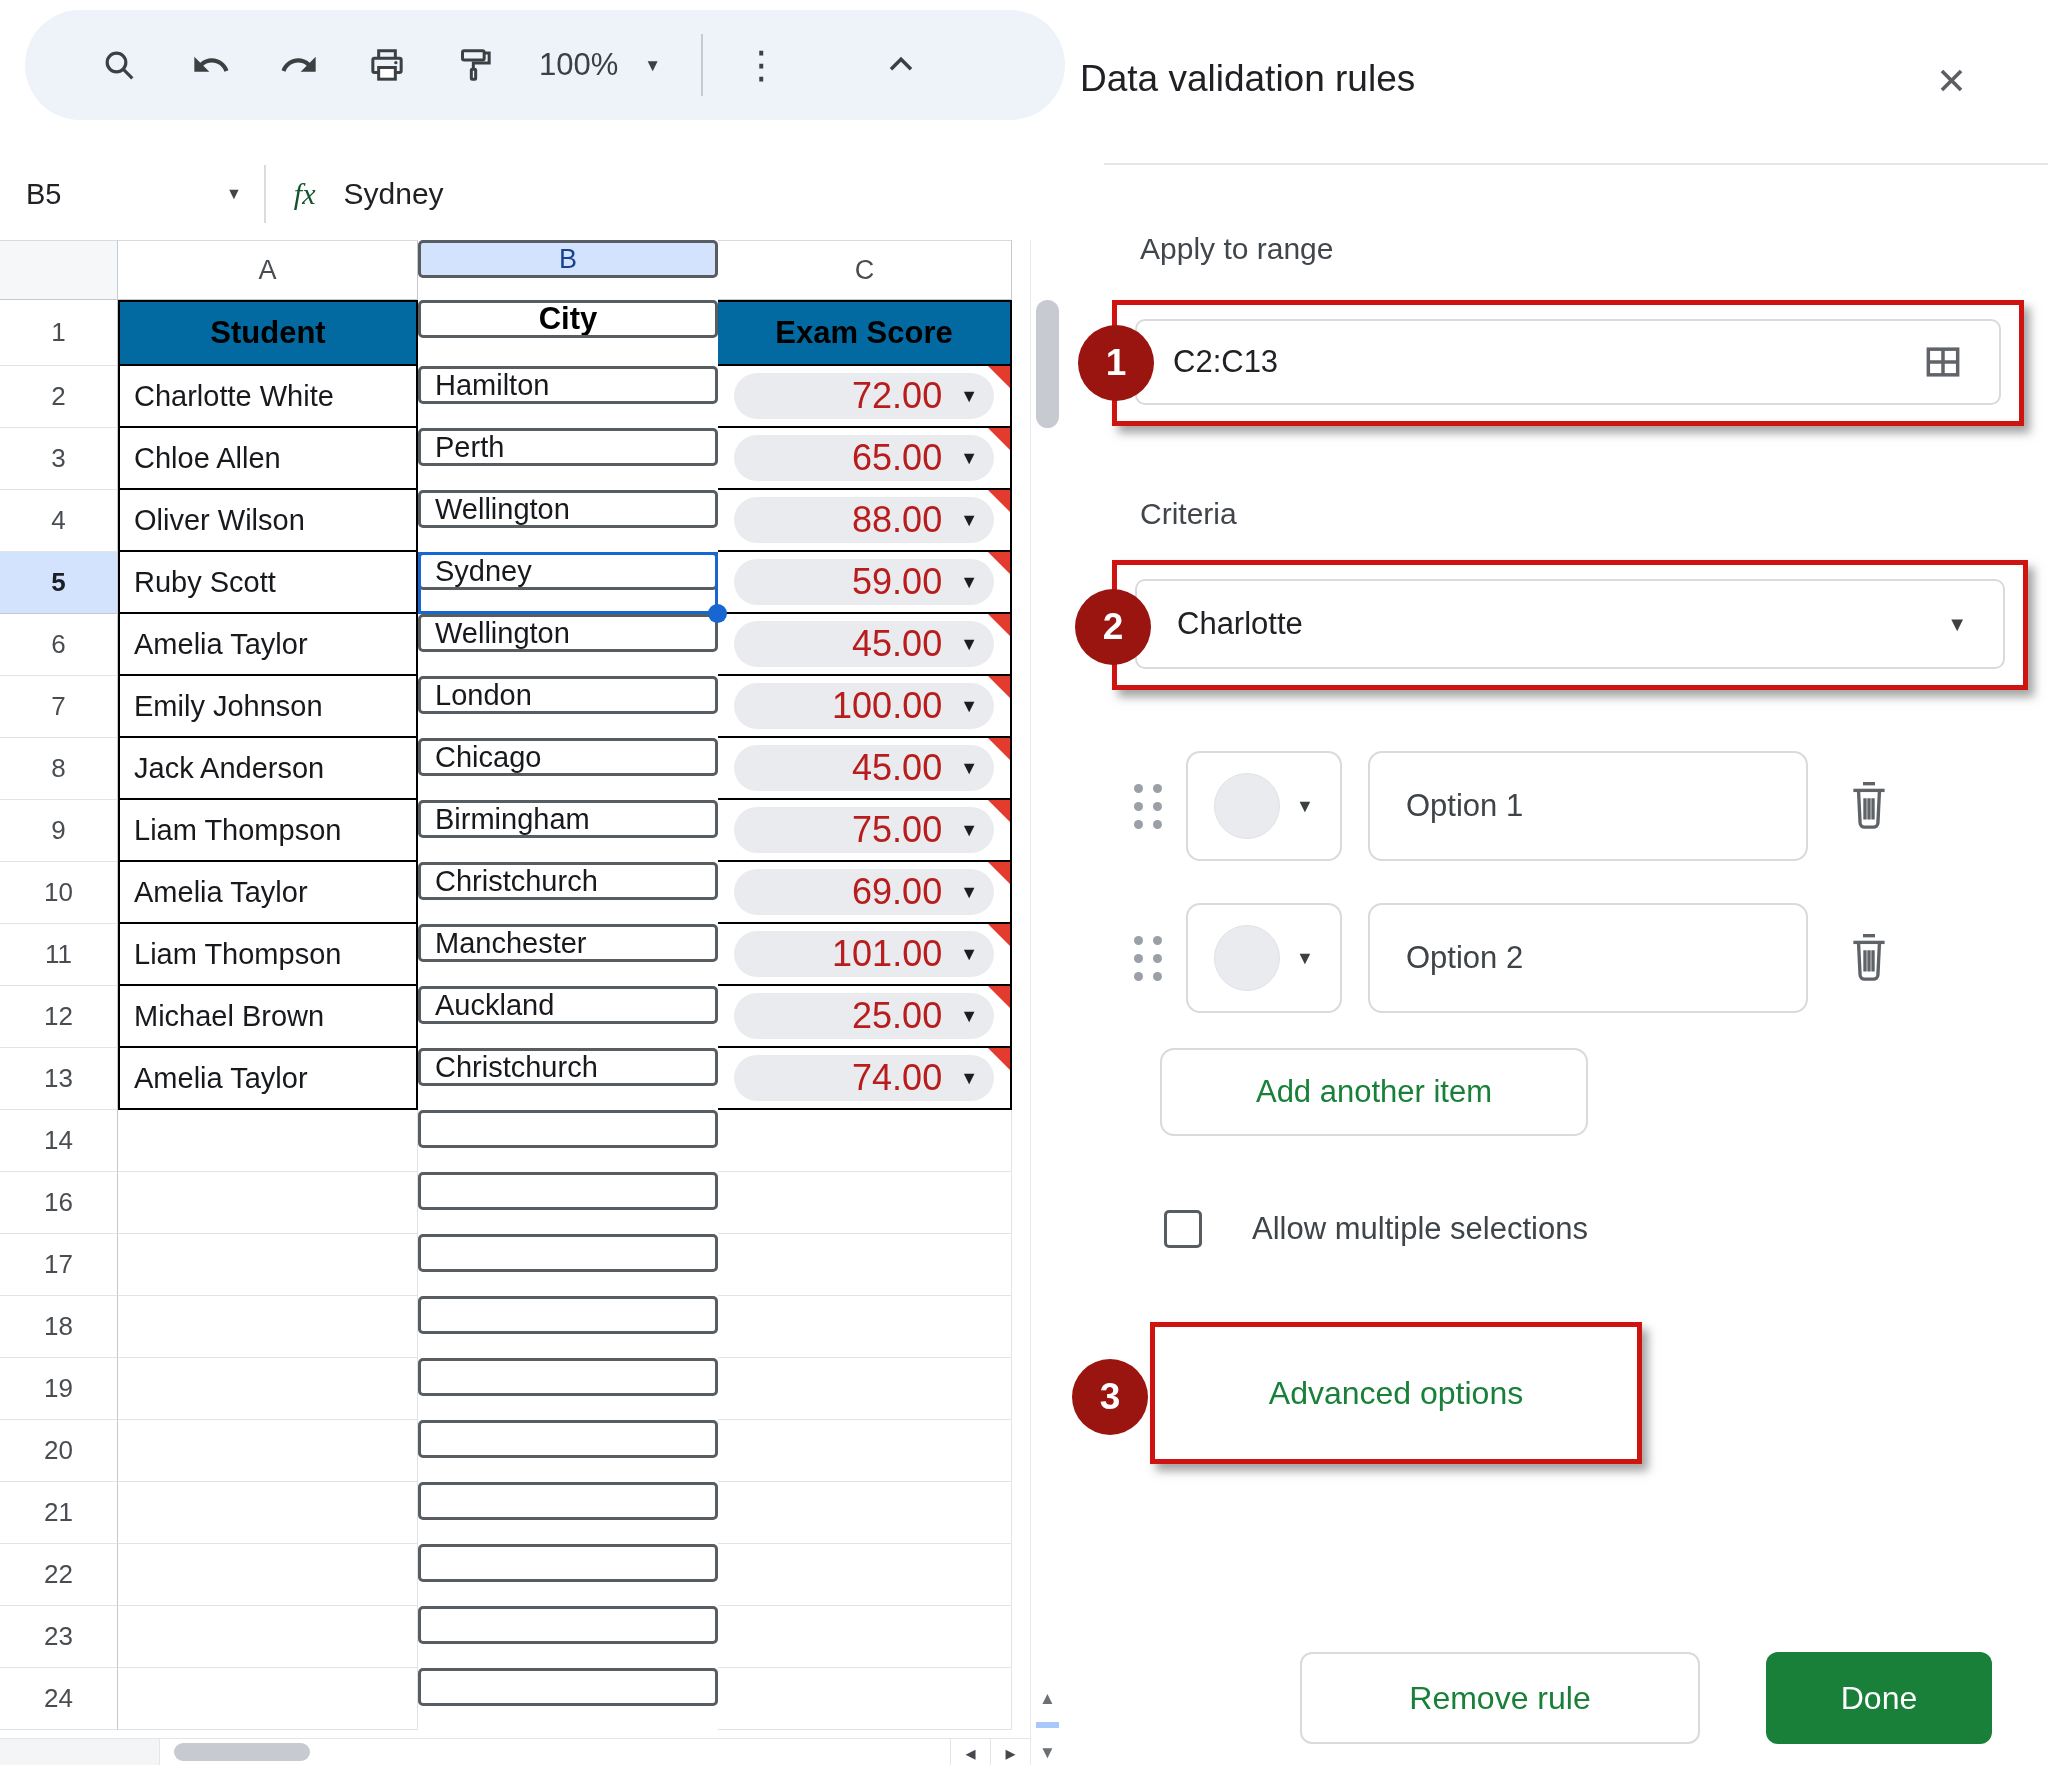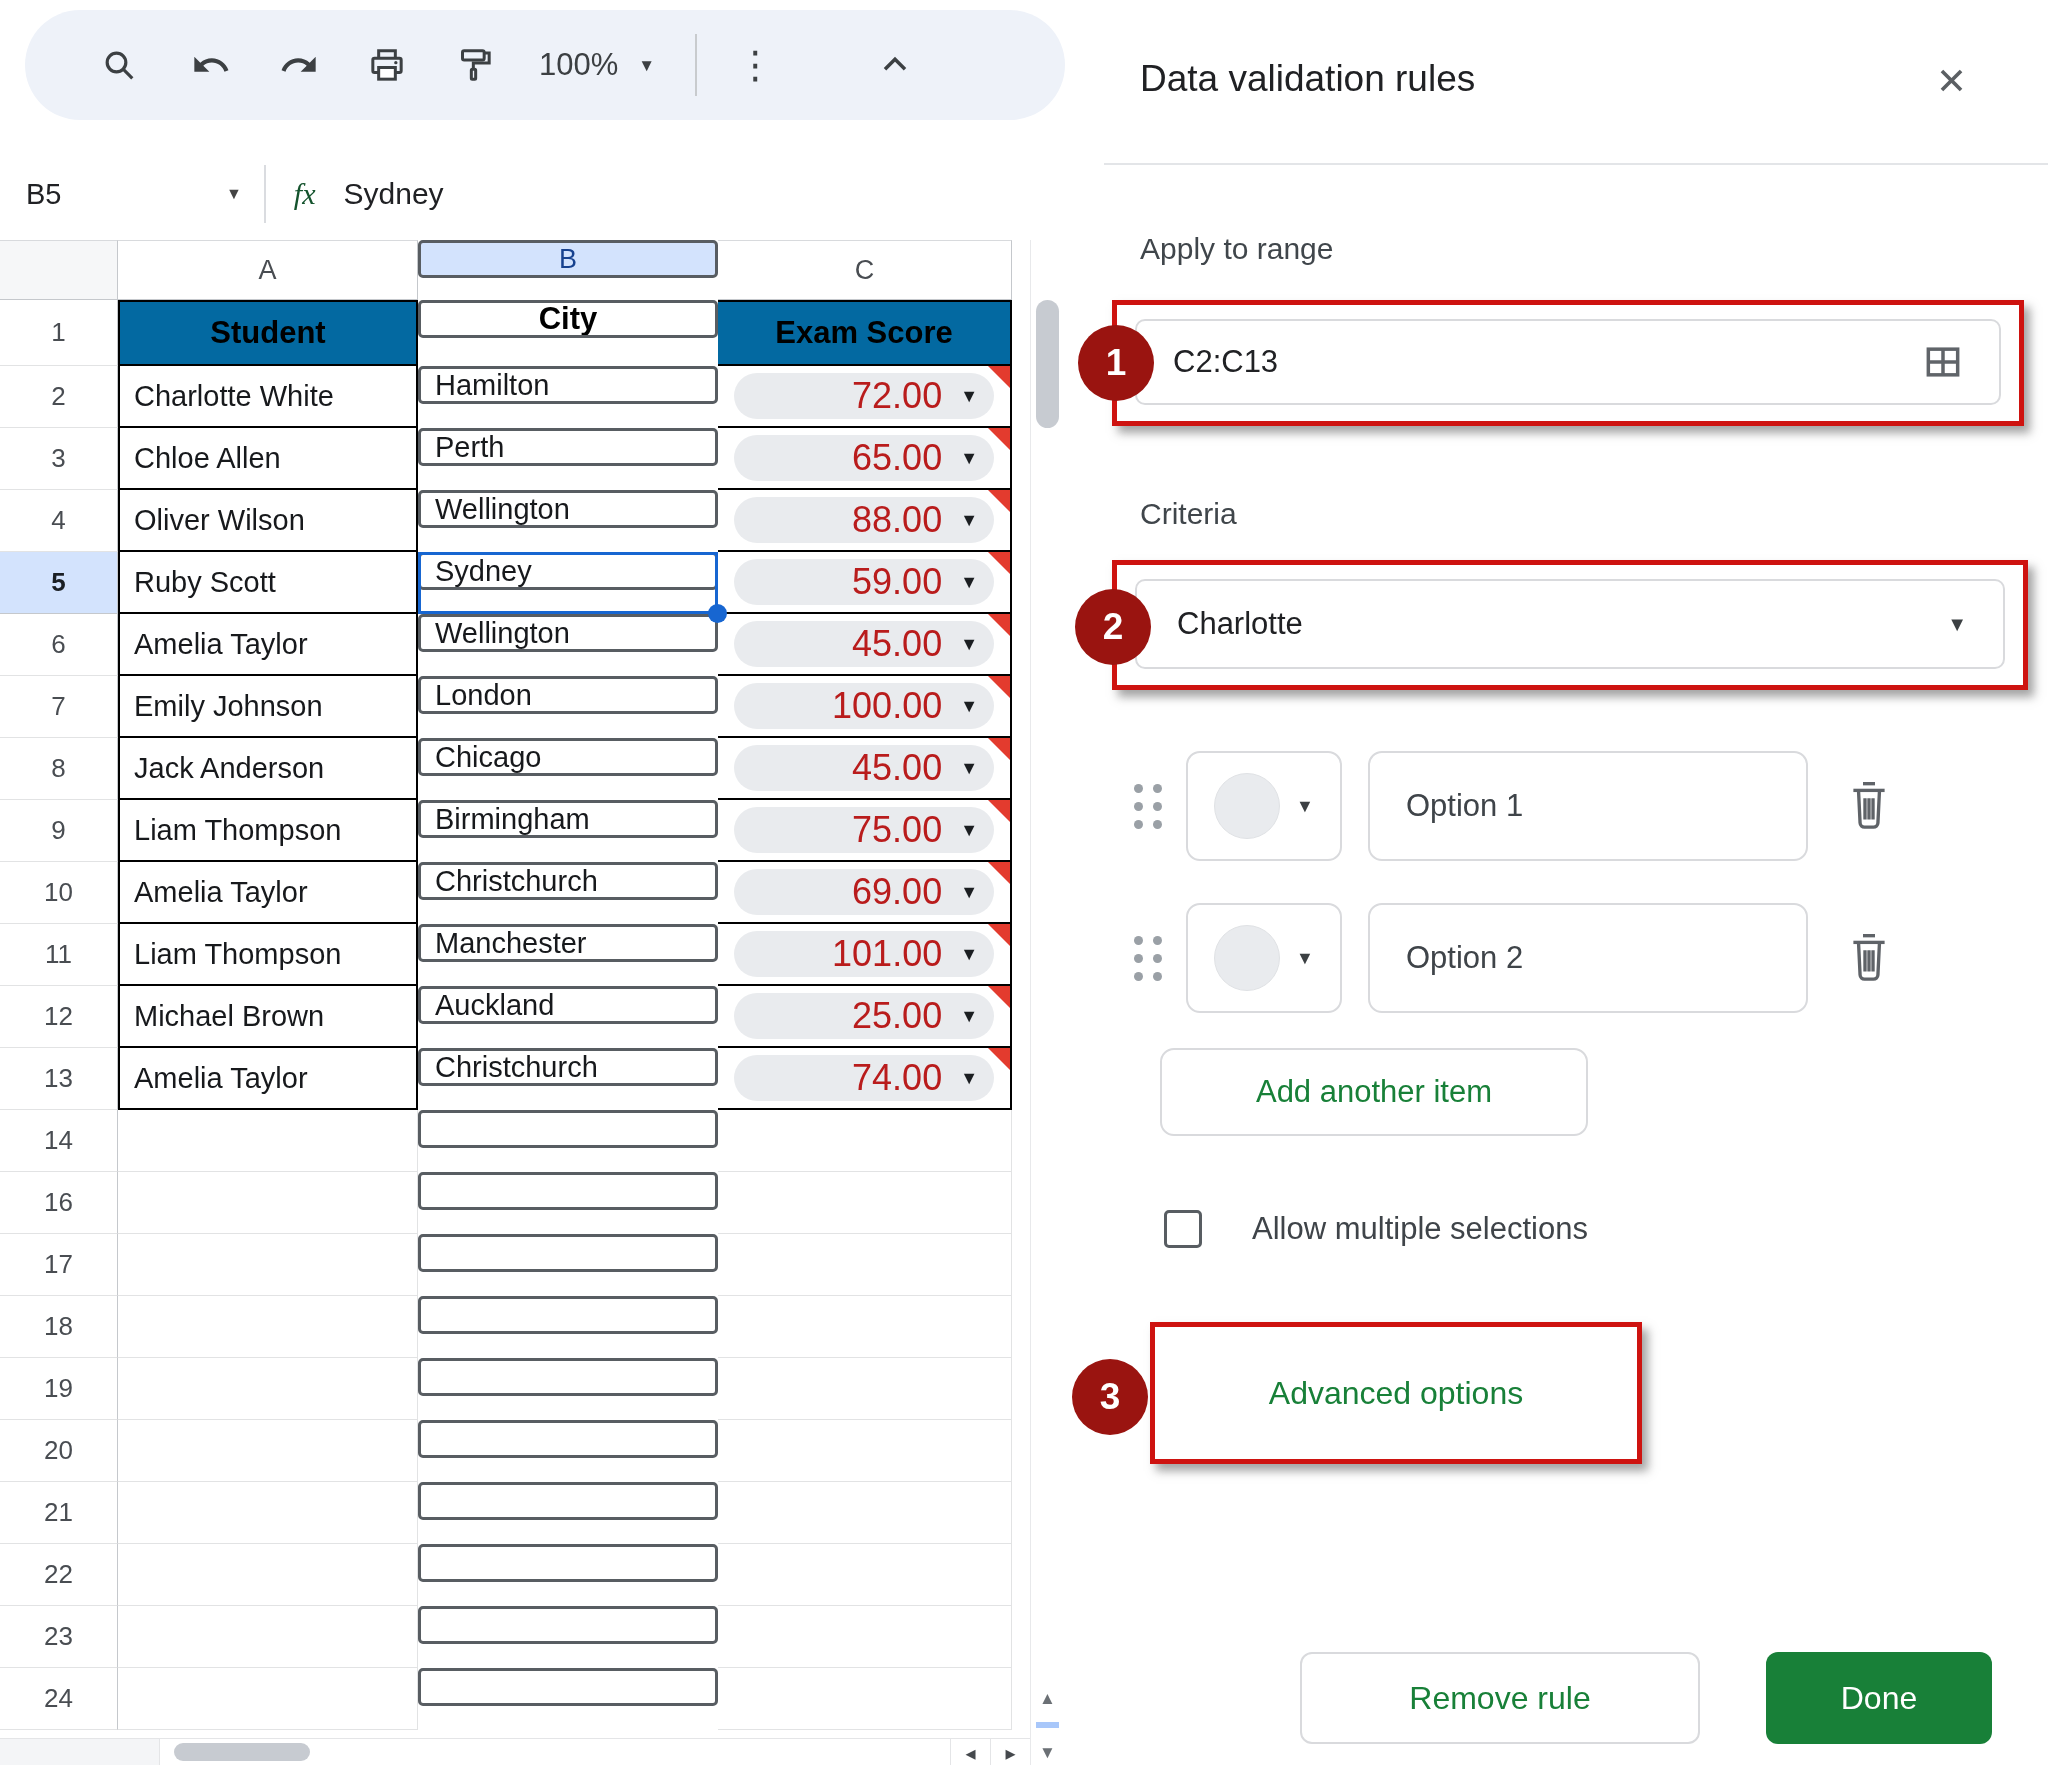--- a/index.html
+++ b/index.html
@@ -5,21 +5,21 @@
   html,body{margin:0;padding:0;background:#fff;}
   #app{position:relative;width:2048px;height:1765px;background:#fff;overflow:hidden;
        font-family:"Liberation Sans",sans-serif;color:#202124;}
   .abs{position:absolute;}
 
   
   .toolbar{left:25px;top:10px;width:1040px;height:110px;background:#eef2f9;border-radius:55px;
            display:flex;align-items:center;color:#3c4043;}
   .tbi{width:44px;height:44px;display:flex;align-items:center;justify-content:center;flex:0 0 auto;}
   .tbi svg{width:40px;height:40px;}
-  .zoomsel{display:flex;align-items:center;gap:20px;margin-left:42px;font-size:31px;color:#3c4043;}
+  .zoomsel{display:flex;align-items:center;gap:26px;margin-left:42px;font-size:31px;color:#3c4043;}
   .caret{font-size:17px;color:#3c4043;line-height:1;}
   .tb-div{width:2px;height:62px;background:#c8cbce;margin:0 36px 0 40px;}
   .kebab{font-size:38px;letter-spacing:0;color:#3c4043;}
 
   
   .fbar{left:2px;top:150px;width:1065px;height:88px;display:flex;align-items:center;}
   .nbox{margin-left:24px;font-size:29px;color:#202124;width:200px;}
   .nbox-caret{font-size:16px;color:#444;margin-right:22px;}
   .fbar-div{width:2px;height:58px;background:#dadce0;margin-right:28px;}
   .fx{font-family:"Liberation Serif",serif;font-style:italic;font-size:30px;color:#14532d;margin-right:28px;}
@@ -63,21 +63,21 @@
         font-size:17px;color:#6b7075;}
   .vdash{left:1036px;top:1722px;width:23px;height:6px;background:#a8c7fa;}
   .hbar{left:0;top:1738px;width:1030px;height:27px;background:#fff;border-top:1px solid #e4e5e7;display:flex;z-index:3;}
   .hcorner{width:160px;flex:0 0 160px;background:#f4f5f7;border-right:1px solid #e4e5e7;box-sizing:border-box;}
   .htrack{flex:1;position:relative;}
   .hthumb{position:absolute;left:14px;top:4px;width:136px;height:18px;border-radius:10px;background:#c7cbd1;}
   .hbtn{width:40px;flex:0 0 40px;border-left:1px solid #e4e5e7;display:flex;align-items:center;justify-content:center;
         font-size:20px;color:#45494d;box-sizing:border-box;}
 
   
-  .ptitle{left:1140px;top:58px;font-size:37px;color:#202124;}
+  .ptitle{left:1080px;top:58px;font-size:37px;color:#202124;}
   .pclose{left:1936px;top:60px;font-size:37px;color:#5b5f63;}
   .pdiv{left:1104px;top:163px;width:944px;height:2px;background:#e3e5e8;}
   .plabel{font-size:30px;color:#40464b;}
   .redbox{box-sizing:border-box;border:5px solid #ce1310;background:#fff;
           box-shadow:6px 7px 9px rgba(90,90,90,.55);}
   .field{box-sizing:border-box;border:2px solid #d9dadd;border-radius:10px;background:#fff;
          display:flex;align-items:center;}
   .ftext{font-size:31px;color:#202124;}
   .gicon{margin-left:auto;margin-right:34px;width:44px;height:44px;color:#606469;}
   .gicon svg{width:44px;height:44px;}

